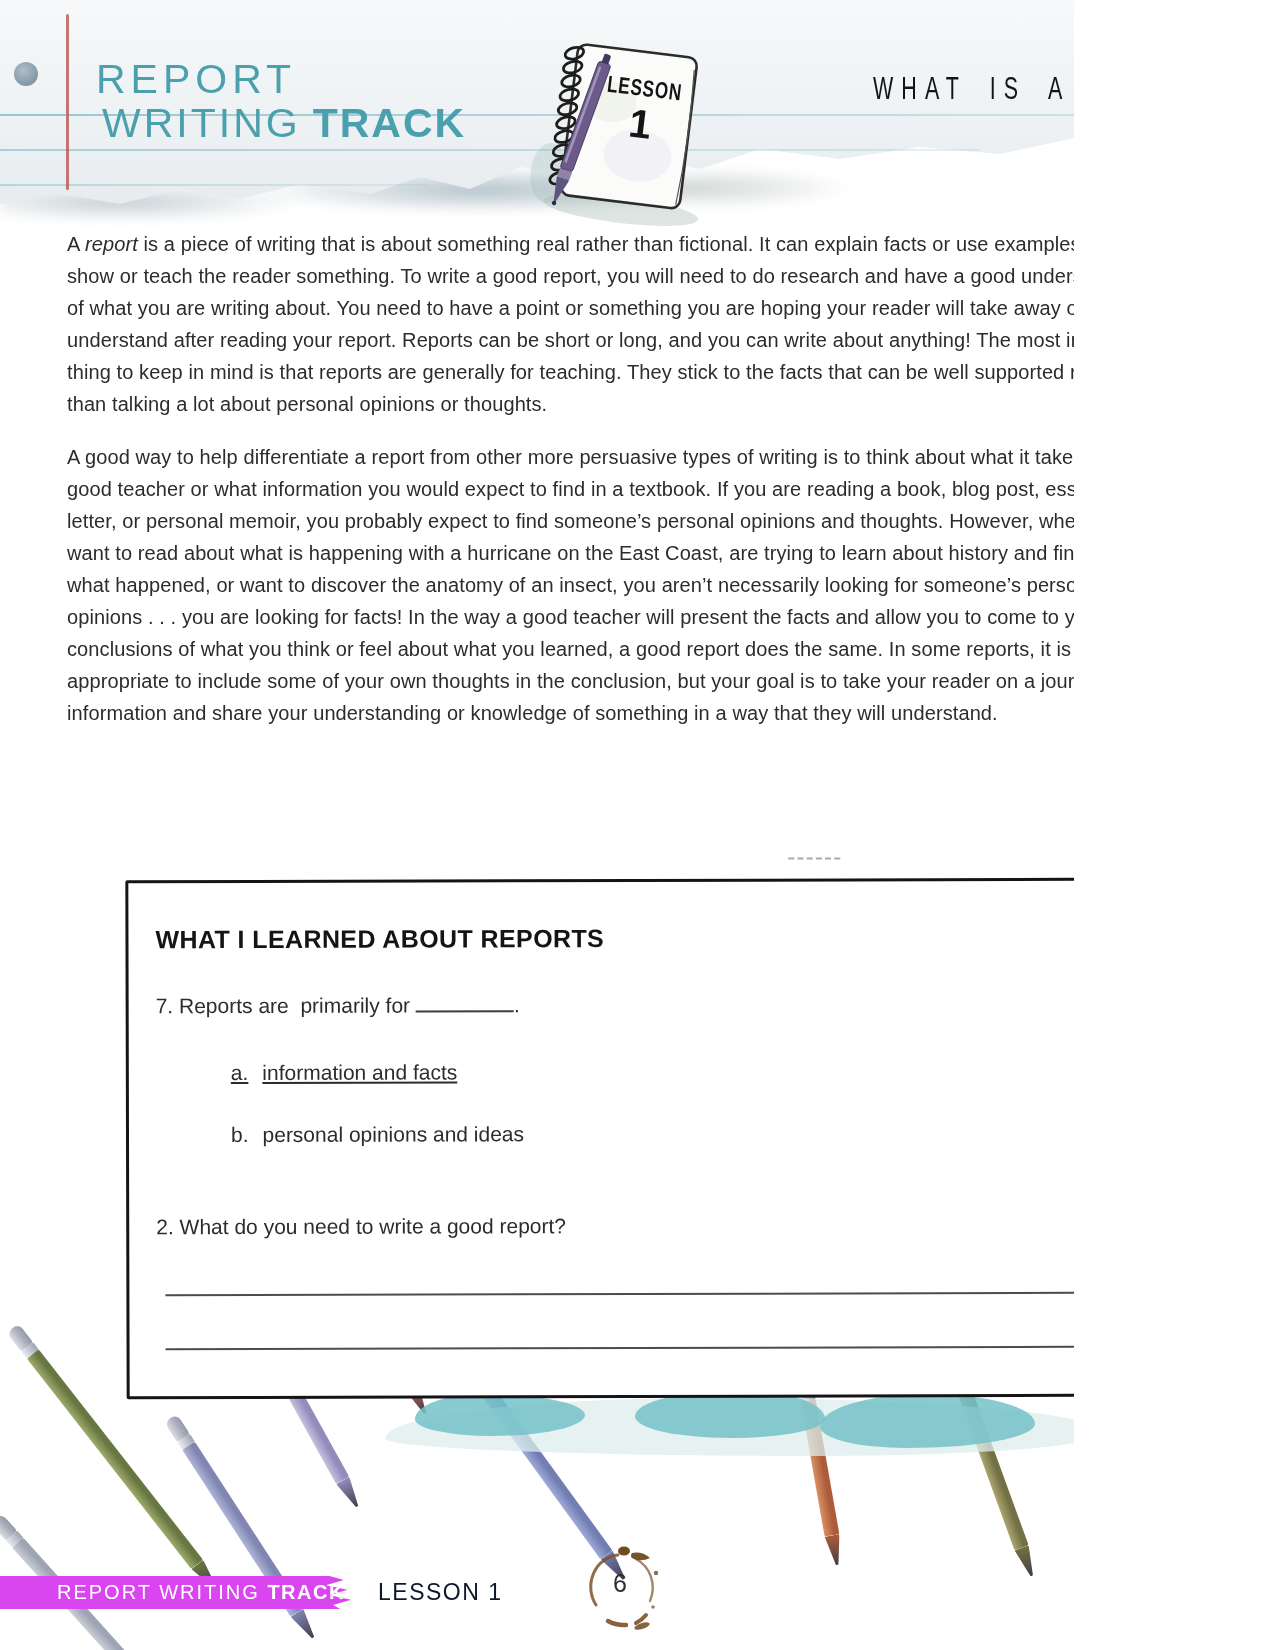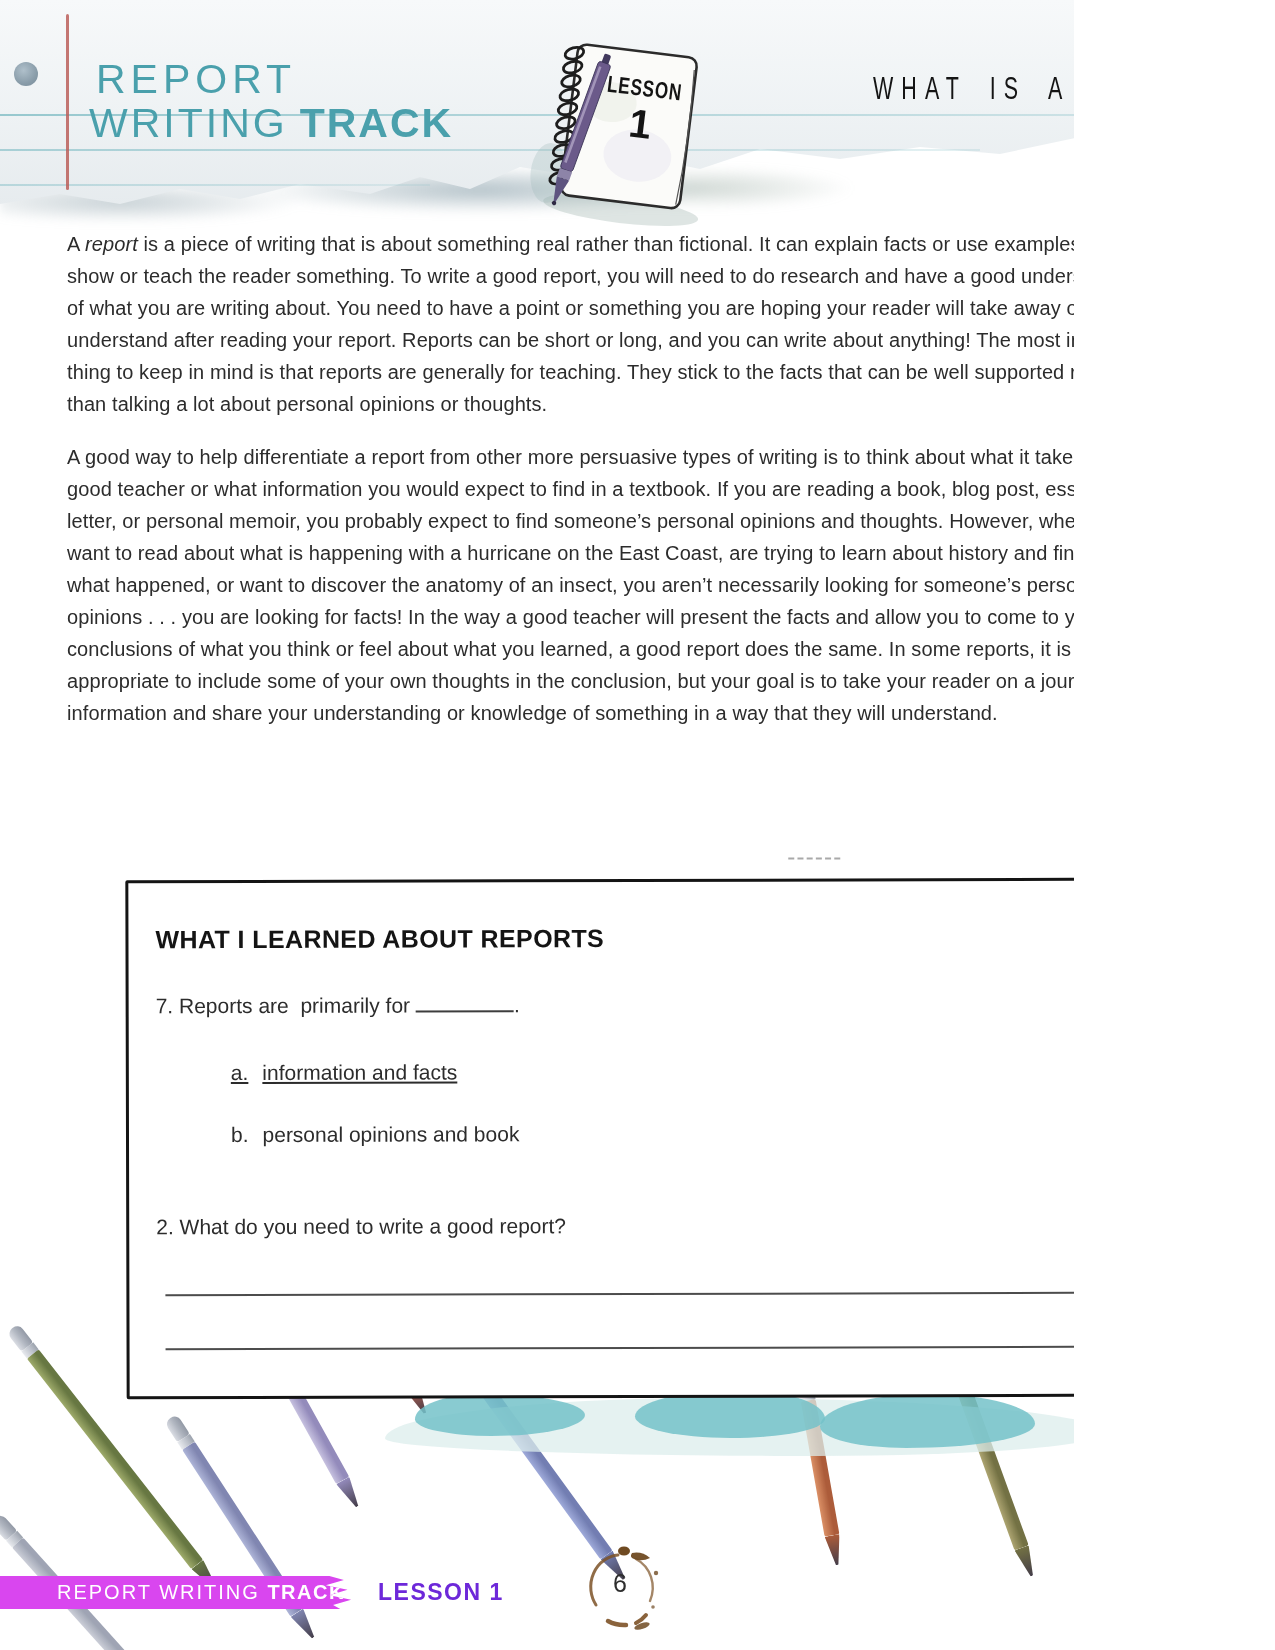--- a/index.html
+++ b/index.html
@@ -32,21 +32,21 @@
   .paper-line.l1{ left:0; top:114px; width:1205px; }
   .paper-line.l2{ left:0; top:149px; width:980px; opacity:.8; }
   .paper-line.l3{ left:0; top:184px; width:430px; opacity:.6; }
   .margin-line{ position:absolute; left:66px; top:14px; width:3px; height:176px; z-index:2;
     background:#bb5f5b; opacity:.85; border-radius:2px; }
   .hole{ position:absolute; left:14px; top:62px; width:24px; height:24px; border-radius:50%; z-index:2;
     background:radial-gradient(circle at 40% 35%, #a8bac6 0%, #7e93a1 60%, #6a7f8e 100%); opacity:.9; }
 
   .brand{ position:absolute; z-index:3; color:#4aa0ac; white-space:nowrap; }
   .brand-1{ left:96px; top:56px; font-size:41px; letter-spacing:5px; font-weight:400; }
-  .brand-2{ left:89px; top:100px; font-size:41px; letter-spacing:3px; font-weight:400;text-align:center; }
+  .brand-2{ left:102px; top:100px; font-size:41px; letter-spacing:3px; font-weight:400;text-align:center; }
   .brand-2 .bold{ font-weight:700; margin-left:12px; letter-spacing:2px; }
 
   .page-title{
     position:absolute; z-index:3; left:830px; top:72px; width:330px; text-align:center;
     font-size:29px; font-weight:500; color:#141414; letter-spacing:11px; word-spacing:12px;
     transform:scale(.74,1.1); transform-origin:center; white-space:nowrap;
   }
 
   
   .intro{ position:absolute; left:67px; top:228px; width:1086px; z-index:3;
@@ -114,21 +114,21 @@
 
   
   .footer-bar{
     position:absolute; left:0; top:1576px; width:362px; height:33px; z-index:6;
     background:#d946ef; color:#fff; line-height:33px; padding-left:57px;
     font-size:20px; letter-spacing:2px; white-space:nowrap;
     clip-path:polygon(0 0,91% 0,95% 12%,90% 28%,96% 42%,91% 58%,97% 72%,92% 88%,94% 100%,0 100%);
   }
   .footer-bar .bold{ font-weight:800; letter-spacing:1.5px; }
   .footer-lesson{ position:absolute; left:378px; top:1576px; height:33px; line-height:33px; z-index:6;
-    font-size:23px; font-weight:700; letter-spacing:1.5px; color:#6d28d9; }
+    font-size:23px; font-weight:400; letter-spacing:1.5px; color:#0f172a; }
   .coffee{ position:absolute; left:580px; top:1543px; z-index:4; }
   .page-num{ position:absolute; left:598px; top:1569px; width:44px; text-align:center; z-index:6;
     font-size:25px; color:#2e2e2e; }
 
   .notebook{ position:absolute; left:512px; top:33px; z-index:4; }
   svg text{ font-family:"Liberation Sans", sans-serif; }
 </style>
 </head>
 <body>
 
@@ -261,21 +261,21 @@
   <div class="dot" style="left:1160px; top:1428px; width:8px; height:7px; background:#6fc0c9;"></div>
 
   <div class="wbox">
     <div class="sketch-dash"></div>
     <div class="wbox-heading">WHAT I LEARNED ABOUT REPORTS</div>
 
     <div class="q q1"><span>7. Reports are  primarily for</span><span class="blank"></span><span>.</span></div>
 
     <div class="opt opt-a"><span class="letter">a.</span><span>information and facts</span></div>
 
-    <div class="opt opt-b"><span class="letter">b.</span><span>personal opinions and book</span></div>
+    <div class="opt opt-b"><span class="letter">b.</span><span>personal opinions and ideas</span></div>
 
     <div class="q q2">2. What do you need to write a good report?</div>
 
     <div class="ans-line ans-1"></div>
     <div class="ans-line ans-2"></div>
   </div>
 
   <div class="footer-bar"><span>REPORT WRITING</span>&nbsp;<span class="bold">TRACK</span></div>
   <div class="footer-lesson">LESSON 1</div>
 

